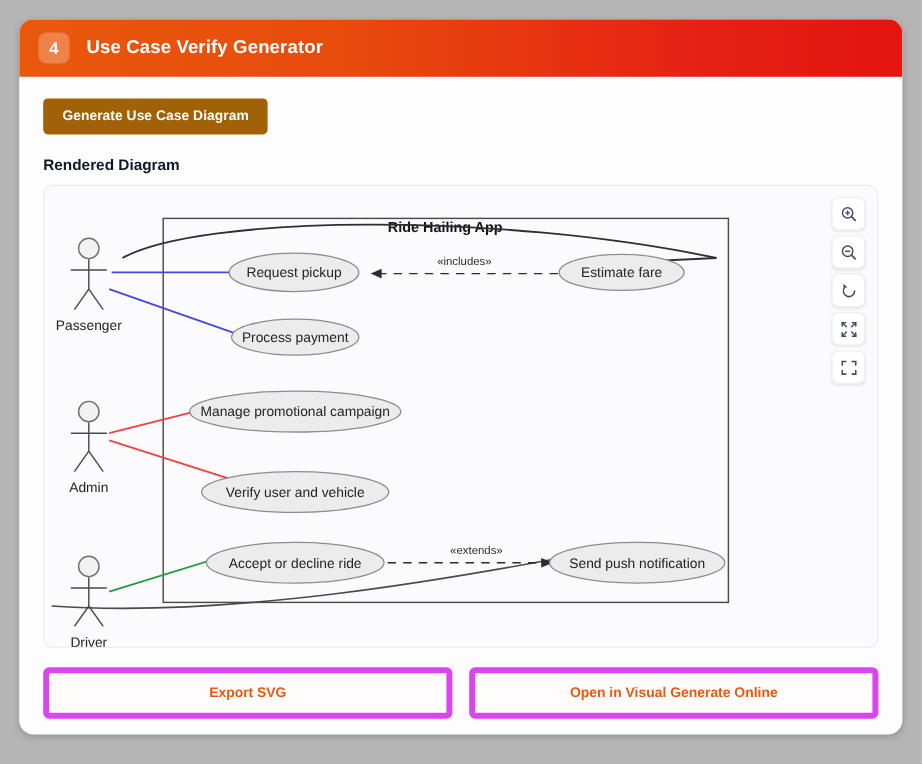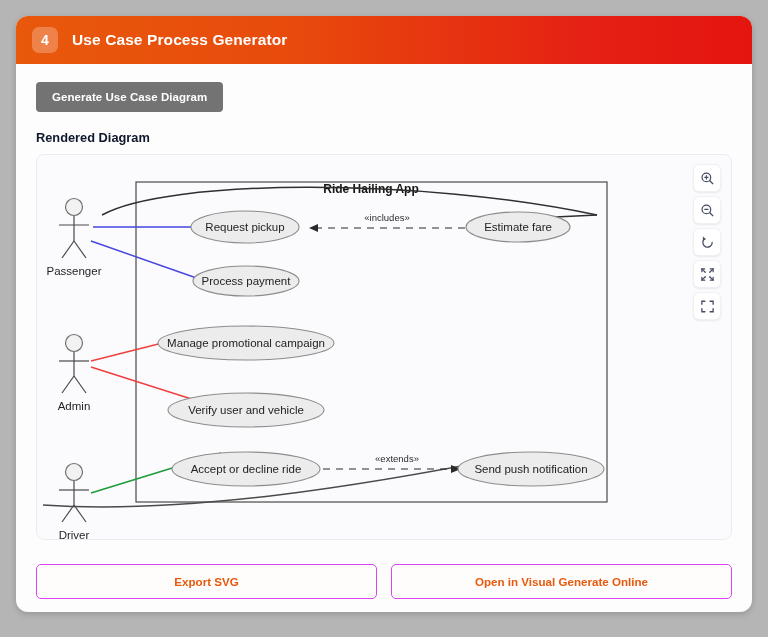--- a/index.html
+++ b/index.html
@@ -42,21 +42,21 @@
     font-size: 15.5px;
     font-weight: bold;
     letter-spacing: 0.1px;
   }
   #card-body {
     position: relative;
     padding: 18px 20px 0 20px;
   }
   #generate-btn {
     display: inline-block;
-    background: #737373;
+    background: #a16207;
     color: #ffffff;
     border: none;
     border-radius: 4px;
     font-size: 11.5px;
     font-weight: bold;
     font-family: "Liberation Sans", sans-serif;
     padding: 9px 16px;
     cursor: pointer;
     letter-spacing: 0.05px;
   }
@@ -95,21 +95,21 @@
   }
   .zoom-btn svg { display: block; }
   #footer-actions {
     position: absolute;
     left: 20px; right: 20px; bottom: 13px;
     display: flex; gap: 14px;
   }
   .outline-btn {
     flex: 1 1 0;
     background: #fefdfc;
-    border: 1px solid #d946ef;
+    border: 5px solid #d946ef;
     border-radius: 5px;
     color: #e8590c;
     font-size: 11.6px;
     font-weight: bold;
     font-family: "Liberation Sans", sans-serif;
     padding: 10px 6px;
     cursor: pointer;
     text-align: center;
   }
   .uc-label {
@@ -134,21 +134,21 @@
     fill: #151515;
   }
 </style>
 </head>
 <body>
 
 <div id="app-card">
 
   <div id="card-header">
     <div id="step-badge">4</div>
-    <div id="header-title">Use Case Process Generator</div>
+    <div id="header-title">Use Case Verify Generator</div>
   </div>
 
   <div id="card-body">
 
     <button id="generate-btn">Generate Use Case Diagram</button>
 
     <div id="rendered-label">Rendered Diagram</div>
 
     <div id="diagram-panel">
 

